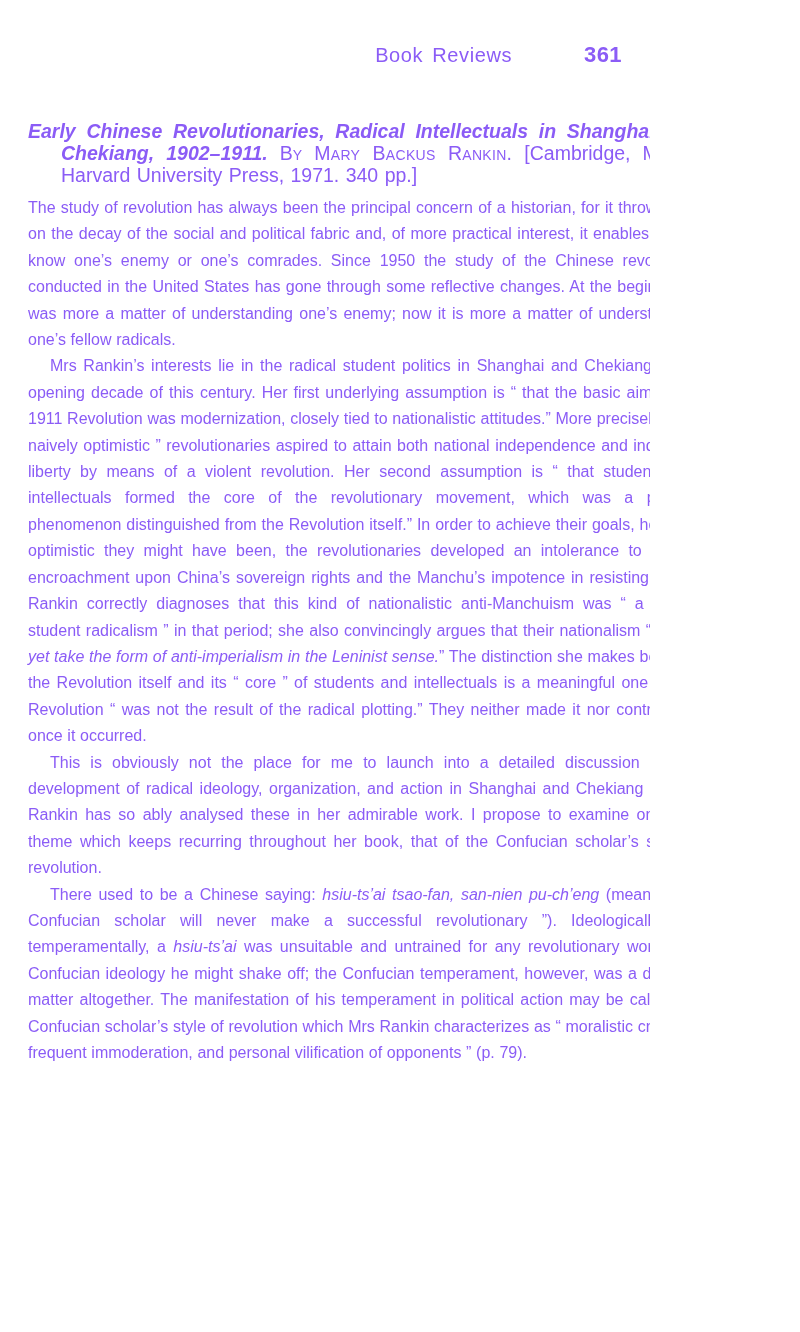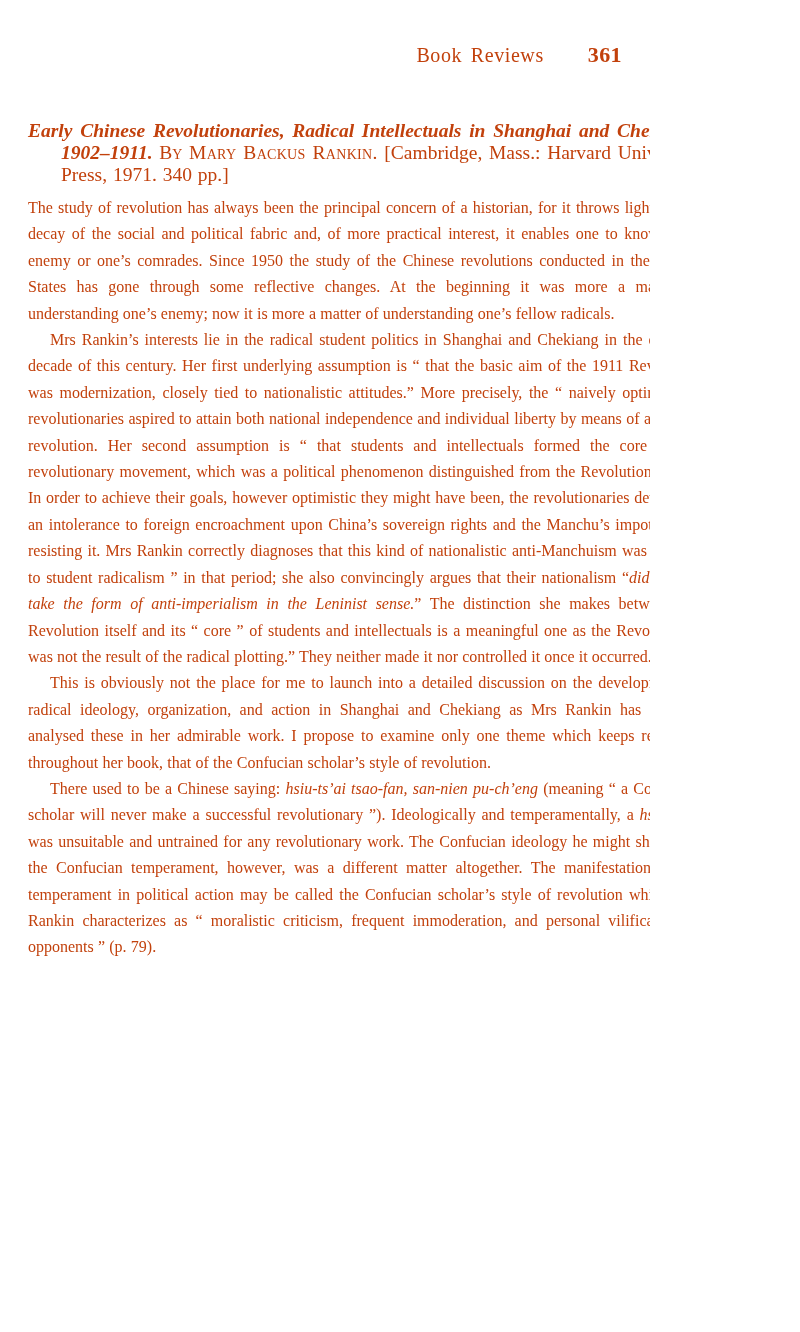--- a/index.html
+++ b/index.html
@@ -7,22 +7,22 @@
     padding: 0;
     background: #ffffff;
   }
 
   .page {
     position: relative;
     width: 650px;
     height: 1332px;
     background: #ffffff;
     overflow: hidden;
-    font-family: Liberation Serif, serif;
-    color: #c2410c;
+    font-family: Liberation Sans, sans-serif;
+    color: #8b5cf6;
     -webkit-font-smoothing: none;
   }
 
   
   .running-head {
     position: absolute;
     top: 42px;
     left: 28px;
     right: 28px;
     height: 28px;
@@ -32,21 +32,21 @@
   }
   .running-head-title {
     font-size: 20px;
     letter-spacing: 0.6px;
     word-spacing: 3px;
     white-space: nowrap;
   }
   .running-head-folio {
     font-size: 22px;
     font-weight: bold;
-    margin-left: 44px;
+    margin-left: 72px;
     letter-spacing: 0.4px;
     white-space: nowrap;
   }
 
   
   .column {
     position: absolute;
     top: 120px;
     left: 28px;
     width: 672px;

